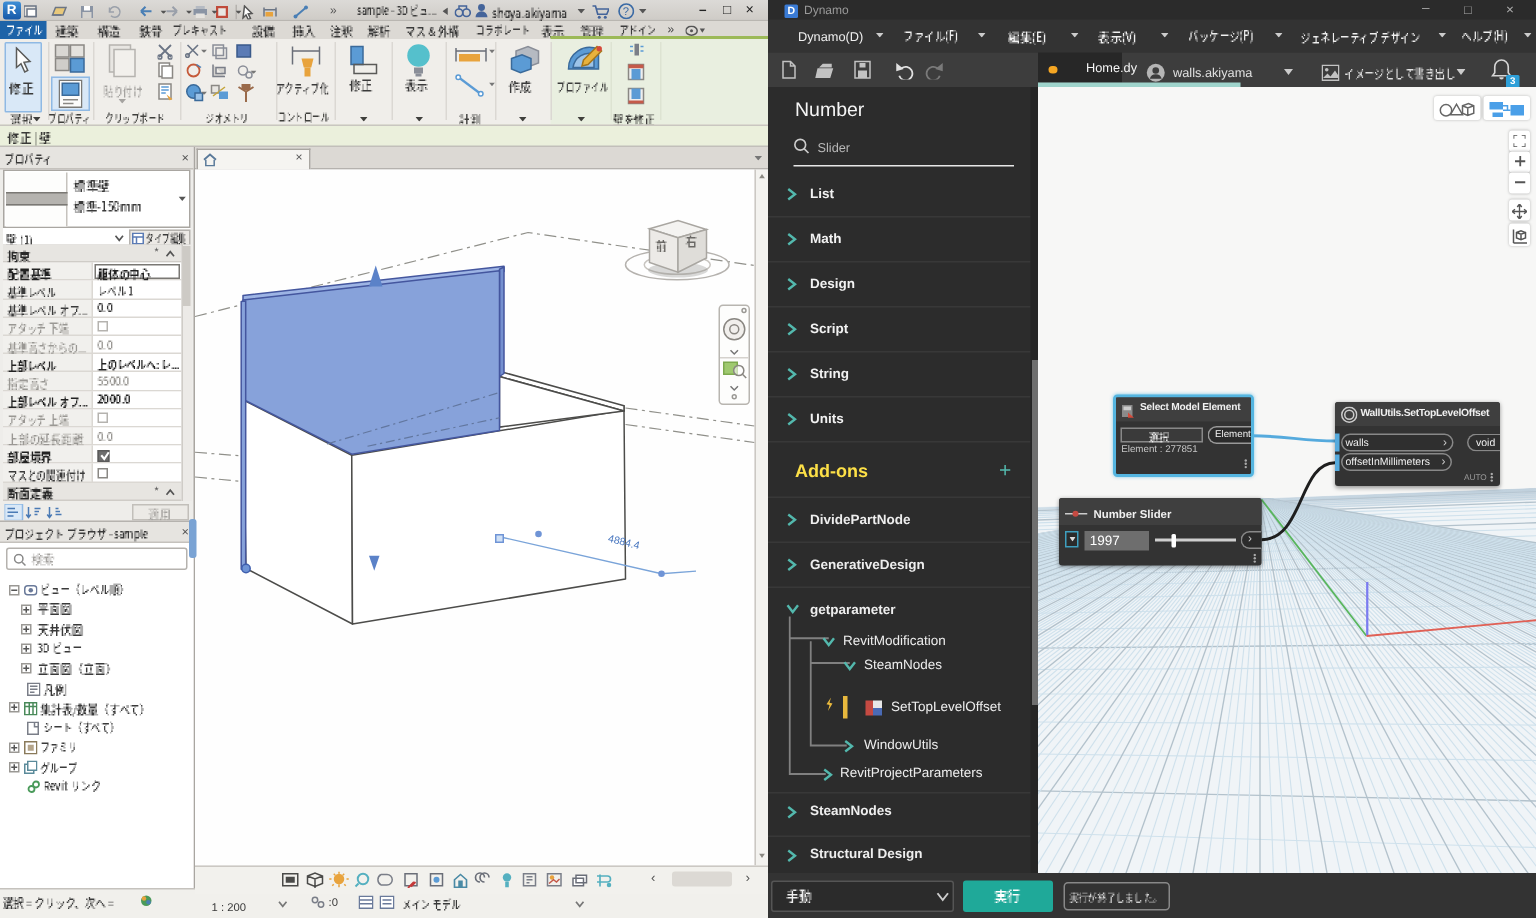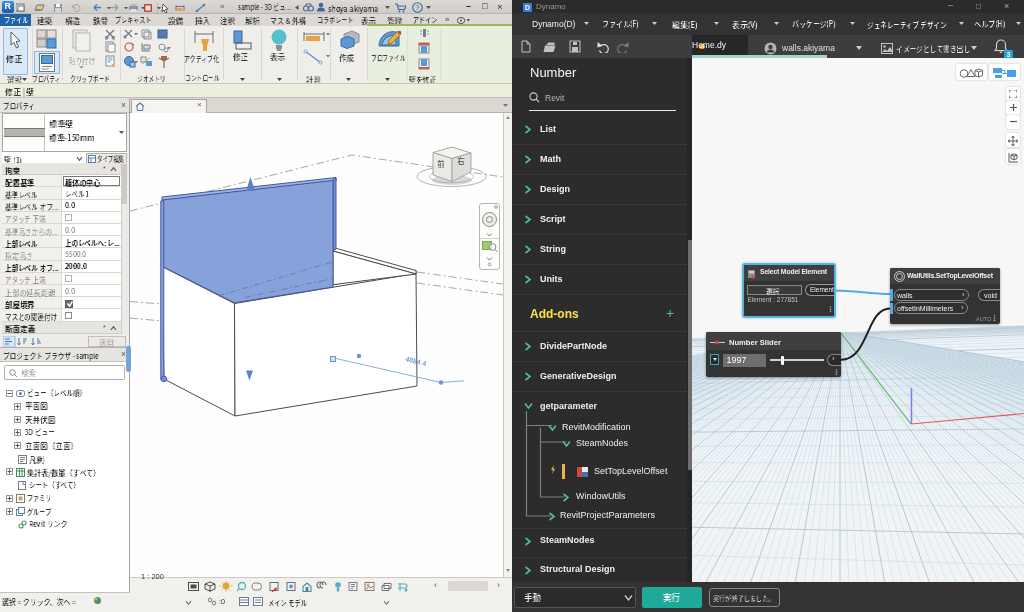--- a/index.html
+++ b/index.html
@@ -747,21 +747,21 @@
         <circle cx="10.5" cy="16.5" r="3" fill="none" stroke="#8a8782"></circle>
         <path d="M8 30.5l2.5 2.5 2.5-2.5" fill="none" stroke="#777"></path>
         <path d="M1 35.5h19" stroke="#d5d2cd"></path>
         <rect x="3.5" y="38.5" width="9" height="8" fill="#9fc96f" stroke="#7da94e"></rect>
         <circle cx="13.5" cy="44" r="3.4" fill="rgba(255,255,255,0.6)" stroke="#8a8782"></circle>
         <path d="M16 46.5l2.5 2.5" stroke="#8a8782"></path>
         <path d="M8 54.5l2.5 2.5 2.5-2.5" fill="none" stroke="#777"></path>
         <circle cx="10.5" cy="61.5" r="1.3" fill="none" stroke="#9a9894"></circle>
       </svg>
       <div style="position:absolute;left:130px;top:577px;width:382px;height:19px;background:#f2f1ed;border-top:1px solid #cbc8c3"></div>
-      <div style="position:absolute;left:141px;top:573px;font-size:7.5px;color:#3a3a3a;white-space:nowrap;line-height:1;text-align:right;">1 : 200</div>
+      <div style="position:absolute;left:141px;top:601px;font-size:7.5px;color:#3a3a3a;white-space:nowrap;line-height:1;text-align:right;">1 : 200</div>
       <svg style="position:absolute;left:188px;top:581px" width="230" height="11">
         <rect x="0.5" y="1.5" width="10" height="8" fill="none" stroke="#4a4a48"></rect>
         <rect x="2.5" y="3.5" width="6" height="4" fill="#4a4a48"></rect>
         <path d="M17 3l5-2 5 2v5l-5 2-5-2z M17 3l5 2 5-2 M22 5v7" fill="none" stroke="#4a4a48"></path>
         <circle cx="38" cy="5" r="3.5" fill="#e8a33d"></circle>
         <path d="M38 0v1.5M38 8.5v2M33 5h-1.5M44.5 5H43M34.5 1.5l1 1M41.5 8.5l1 1M41.5 1.5l-1 1M34.5 8.5l-1 1" stroke="#e8a33d"></path>
         <circle cx="54" cy="5" r="3.5" fill="none" stroke="#55b0c0" stroke-width="1.3"></circle>
         <path d="M51 8l-2 2" stroke="#55b0c0" stroke-width="1.3"></path>
         <path d="M66 2a4 4 0 0 0 0 7 M66 2h4a3.5 3.5 0 0 1 0 7h-4" fill="none" stroke="#7a7e88"></path>
         <rect x="82" y="1.5" width="8" height="8" fill="none" stroke="#6a6e78"></rect>
@@ -847,21 +847,21 @@
         <rect x="49" y="1" width="10" height="11" fill="none" stroke="#c2c2c2"></rect>
         <rect x="51" y="7" width="6" height="5" fill="#c2c2c2"></rect>
         <rect x="52" y="2" width="4" height="3" fill="#c2c2c2"></rect>
         <path d="M80 5.5a4.5 4.5 0 1 1-1.5 5" fill="none" stroke="#e0e0e0" stroke-width="1.2"></path>
         <polygon points="76.5,2 76.5,7.5 81.5,6" fill="#e0e0e0"></polygon>
         <path d="M104 5.5a4.5 4.5 0 1 0 1.5 5" fill="none" stroke="#7a7a7a" stroke-width="1.2"></path>
         <polygon points="107.5,2 107.5,7.5 102.5,6" fill="#7a7a7a"></polygon>
       </svg>
       <div style="position:absolute;left:180px;top:35px;width:56px;height:20px;background:#272727"></div>
       <div style="position:absolute;left:187px;top:43.5px;width:5.5px;height:5.5px;background:#f5a623;border-radius:50%"></div>
-      <div style="position:absolute;left:180px;top:41px;font-size:8.5px;color:#f5f5f5;white-space:nowrap;line-height:1;">Home.dy</div>
+      <div style="position:absolute;left:212px;top:41px;font-size:8.5px;color:#f5f5f5;white-space:nowrap;line-height:1;">Home.dy</div>
       <div style="position:absolute;left:180px;top:55px;width:135px;height:3px;background:#9fd4cc"></div>
       <svg style="position:absolute;left:252px;top:42px" width="13" height="13">
         <circle cx="6.5" cy="6.5" r="6" fill="#b5b5b5"></circle>
         <circle cx="6.5" cy="5" r="2.2" fill="#3d3d3d"></circle>
         <path d="M2.5 10.5a4.2 4.2 0 0 1 8 0z" fill="#3d3d3d"></path>
       </svg>
       <div style="position:absolute;left:270px;top:43.5px;font-size:8.5px;color:#e0e0e0;white-space:nowrap;line-height:1;">walls.akiyama</div>
       <svg style="position:absolute;left:344px;top:46px" width="6" height="4">
         <polygon points="0,0 6,0 3,4" fill="#ccc"></polygon>
       </svg>
@@ -881,21 +881,21 @@
         <path d="M7 1a4.5 4.5 0 0 1 4.5 4.5v4l1.5 2h-12l1.5-2v-4A4.5 4.5 0 0 1 7 1z" fill="none" stroke="#d5d5d5" stroke-width="1.1"></path>
         <path d="M5.5 12.5a1.5 1.5 0 0 0 3 0z" fill="#d5d5d5"></path>
       </svg>
       <div style="position:absolute;left:492px;top:50px;width:9px;height:9px;background:#2d9fd8;border-radius:1px;color:#fff;font-size:6.5px;text-align:center;line-height:9px;font-weight:bold">3</div>
       <div style="position:absolute;left:0px;top:58px;width:180px;height:524px;background:#2c2c2c"></div>
       <div style="position:absolute;left:18px;top:66px;font-size:13px;color:#f5f5f5;white-space:nowrap;line-height:1;">Number</div>
       <svg style="position:absolute;left:17px;top:92px" width="11" height="11">
         <circle cx="4.5" cy="4.5" r="3.6" fill="none" stroke="#cccccc" stroke-width="1.1"></circle>
         <path d="M7.2 7.2L10 10" stroke="#ccc" stroke-width="1.1"></path>
       </svg>
-      <div style="position:absolute;left:33px;top:94px;font-size:8.5px;color:#b8b8b8;white-space:nowrap;line-height:1;">Revit</div>
+      <div style="position:absolute;left:33px;top:94px;font-size:8.5px;color:#b8b8b8;white-space:nowrap;line-height:1;">Slider</div>
       <div style="position:absolute;left:17px;top:109.5px;width:147px;height:1px;background:#e8e8e8"></div>
       <svg style="position:absolute;left:12px;top:124.5px" width="8" height="9">
         <path d="M1.5 1l4.5 3.5L1.5 8" fill="none" stroke="#53b8ad" stroke-width="1.6"></path>
       </svg>
       <div style="position:absolute;left:28px;top:124.5px;font-size:9px;color:#f2f2f2;white-space:nowrap;line-height:1;font-weight:bold">List</div>
       <div style="position:absolute;left:0px;top:143.5px;width:175px;height:1px;background:#383838"></div>
       <svg style="position:absolute;left:12px;top:154.5px" width="8" height="9">
         <path d="M1.5 1l4.5 3.5L1.5 8" fill="none" stroke="#53b8ad" stroke-width="1.6"></path>
       </svg>
       <div style="position:absolute;left:28px;top:154.5px;font-size:9px;color:#f2f2f2;white-space:nowrap;line-height:1;font-weight:bold">Math</div>

